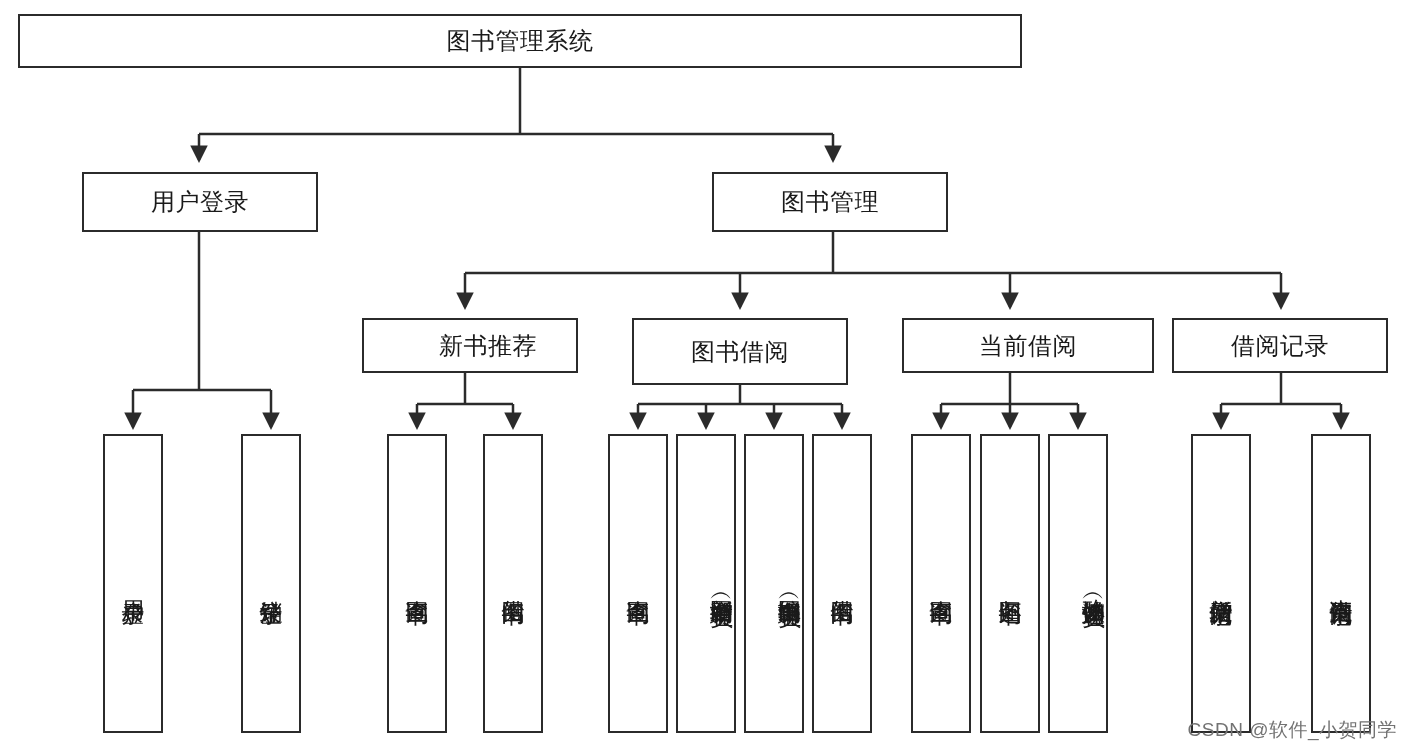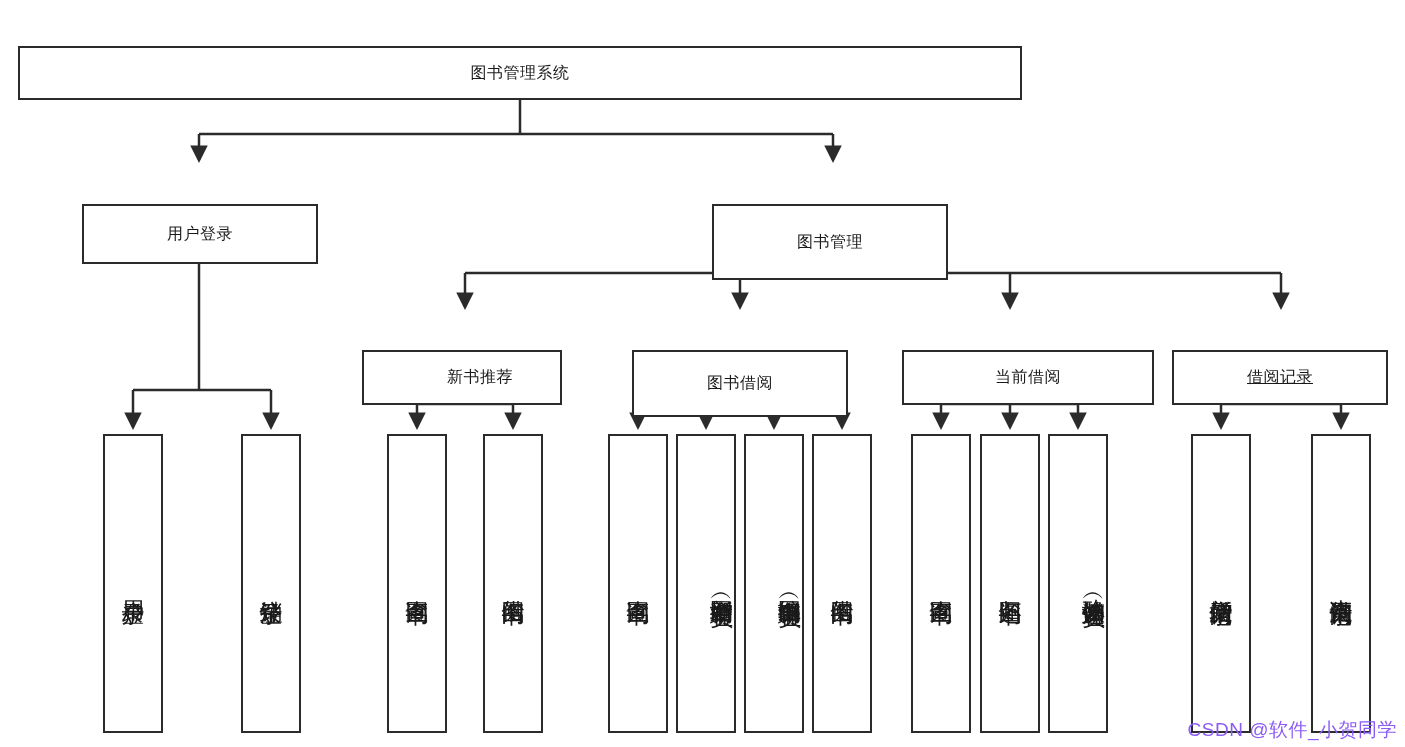--- a/index.html
+++ b/index.html
@@ -21,23 +21,22 @@
     position: absolute;
     box-sizing: border-box;
     border: 2.5px solid #2b2b2b;
     background: #ffffff;
     display: flex;
     align-items: center;
     justify-content: center;
     color: #1a1a1a;
   }
   .node-horizontal {
-    font-size: 16px;
+    font-size: 24px;
     letter-spacing: 0.5px;
-    margin-top: 32px;
   }
   .node-vertical {
     writing-mode: vertical-rl;
     text-orientation: upright;
     font-size: 23px;
     line-height: 1.08;
     letter-spacing: 1px;
     align-items: flex-start;
     justify-content: center;
     padding-top: 10px;
@@ -55,21 +54,21 @@
     top: 0;
     width: 1405px;
     height: 747px;
     pointer-events: none;
   }
   .watermark {
     position: absolute;
     right: 8px;
     bottom: 4px;
     font-size: 19px;
-    color: #8b5cf6;
+    color: #737373;
     letter-spacing: 0.5px;
     white-space: nowrap;
   }
 </style>
 </head>
 <body>
 
 <div id="canvas">
 
   <svg class="links" viewBox="0 0 1405 747">
@@ -118,26 +117,26 @@
       <path d="M 1281 373 L 1281 404"></path>
       <path d="M 1221 404 L 1341 404"></path>
       <path d="M 1221 404 L 1221 427" marker-end="url(#arrow)"></path>
       <path d="M 1341 404 L 1341 427" marker-end="url(#arrow)"></path>
     </g>
   </svg>
 
   <div class="node node-horizontal" style="left:18px; top:14px; width:1004px; height:54px;">图书管理系统</div>
 
   <div class="node node-horizontal" style="left:82px; top:172px; width:236px; height:60px;">用户登录</div>
-  <div class="node node-horizontal" style="left:712px; top:172px; width:236px; height:76px;">图书管理</div>
+  <div class="node node-horizontal" style="left:712px; top:172px; width:236px; height:60px;">图书管理</div>
 
-  <div class="node node-horizontal" style="left:362px; top:318px; width:200px; height:55px;padding-left:36px;">新书推荐</div>
+  <div class="node node-horizontal" style="left:362px; top:318px; width:216px; height:55px;padding-left:36px;">新书推荐</div>
   <div class="node node-horizontal" style="left:632px; top:318px; width:216px; height:67px;">图书借阅</div>
   <div class="node node-horizontal" style="left:902px; top:318px; width:252px; height:55px;">当前借阅</div>
-  <div class="node node-horizontal" style="left:1172px; top:318px; width:216px; height:55px;text-decoration:underline;">借阅记录</div>
+  <div class="node node-horizontal" style="left:1172px; top:318px; width:216px; height:55px;">借阅记录</div>
 
   <div class="node node-vertical v-mid" style="left:103px; top:434px; width:60px; height:299px;">用户登录</div>
   <div class="node node-vertical v-mid" style="left:241px; top:434px; width:60px; height:299px;">注销登录</div>
 
   <div class="node node-vertical v-mid" style="left:387px; top:434px; width:60px; height:299px;">查询图书</div>
   <div class="node node-vertical v-mid" style="left:483px; top:434px; width:60px; height:299px;">借阅图书</div>
 
   <div class="node node-vertical v-mid" style="left:608px; top:434px; width:60px; height:299px;">查询图书</div>
   <div class="node node-vertical v-top" style="left:676px; top:434px; width:60px; height:299px;">新增图书（管理员）</div>
   <div class="node node-vertical v-top" style="left:744px; top:434px; width:60px; height:299px;">编辑图书（管理员）</div>

